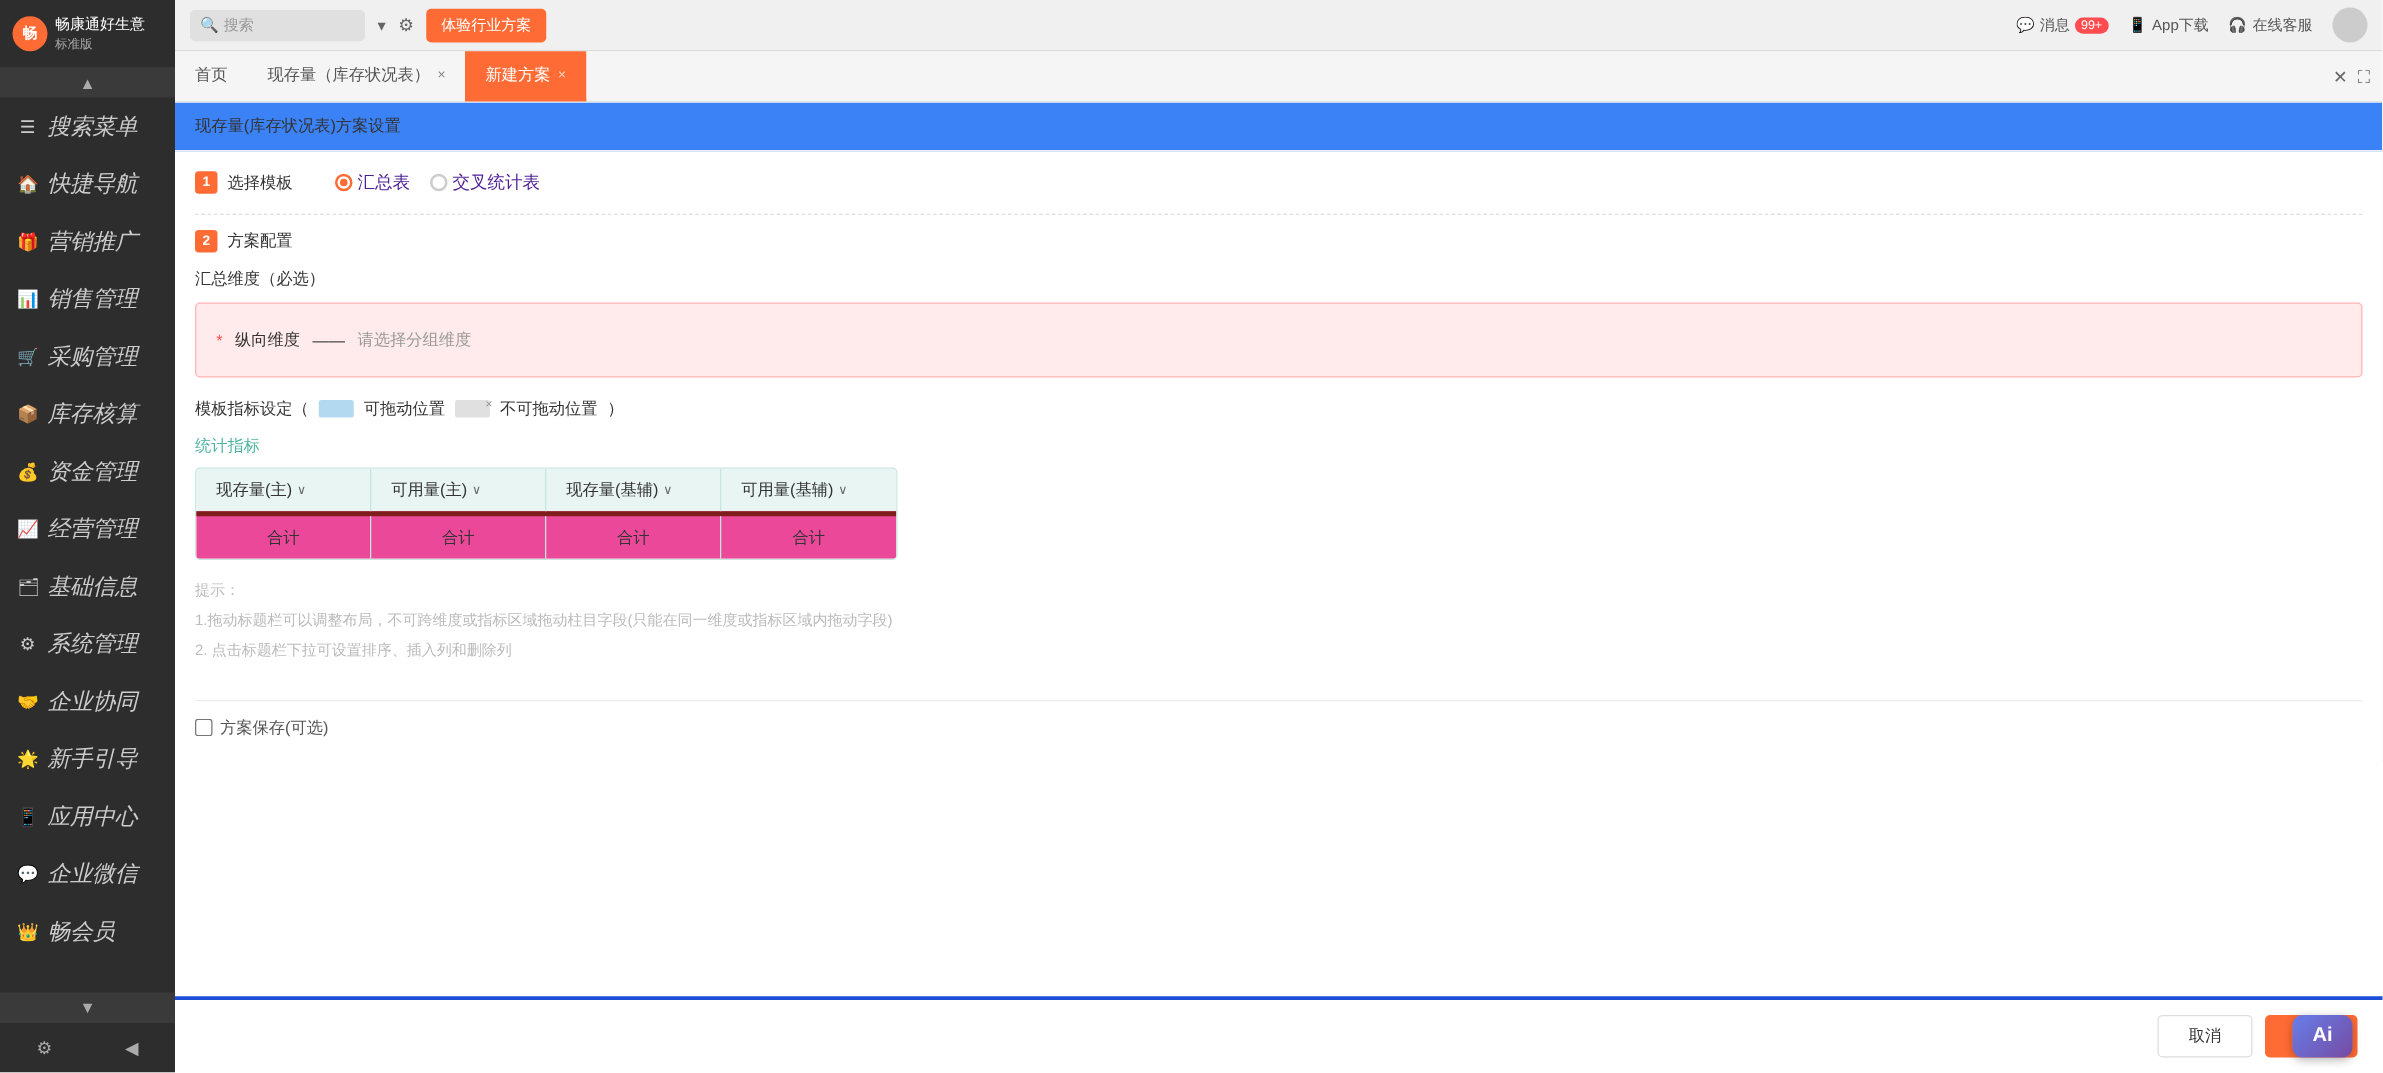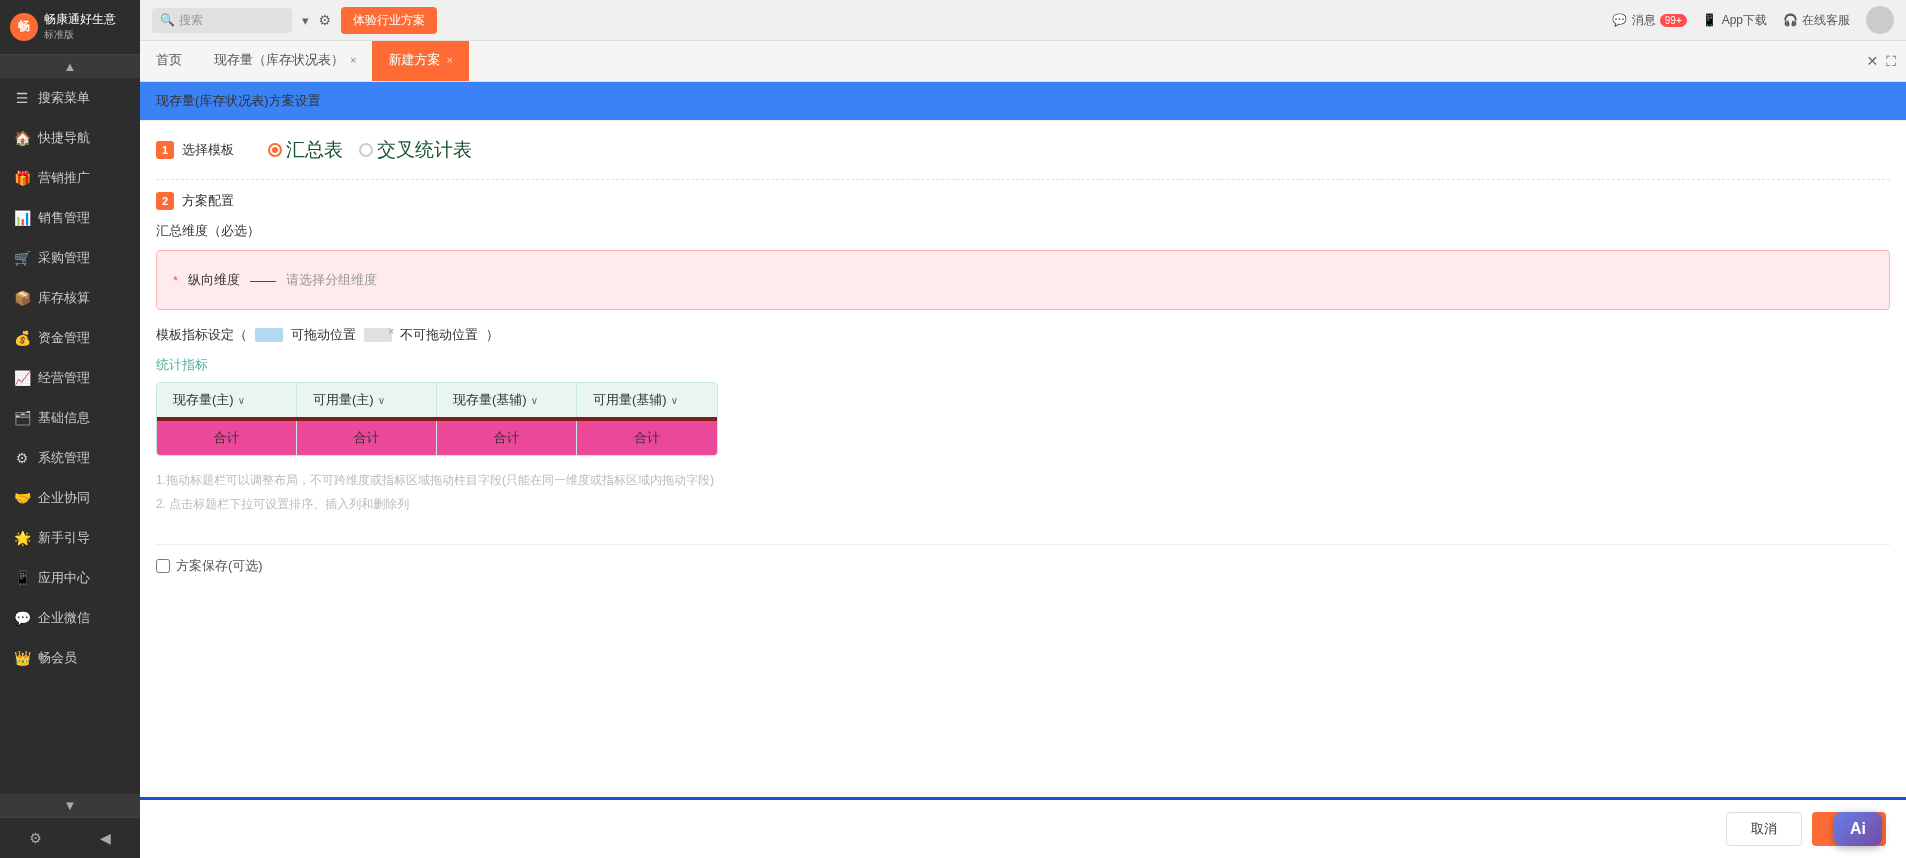--- a/index.html
+++ b/index.html
@@ -42,21 +42,21 @@
 
     .sidebar-nav { flex: 1; overflow: hidden; }
     .nav-item {
       display: flex; align-items: center; gap: 8px;
       padding: 11px 14px;
       cursor: pointer;
       color: #ccc;
       transition: background 0.2s;
     }
     .nav-icon { font-size: 14px; width: 16px; text-align: center; }
-    .nav-label { font-size: 13px; }
+    .nav-label { font-size: 18px; font-style: italic; }
 
     .sidebar-bottom {
       border-top: 1px solid #444;
       display: flex;
       justify-content: space-around;
       padding: 8px 0;
     }
     .sidebar-bottom-btn {
       color: #aaa;
       cursor: pointer;
@@ -241,21 +241,21 @@
     }
     .radio-circle.checked {
       border-color: #ff6b35;
     }
     .radio-circle.checked::after {
       content: '';
       width: 6px; height: 6px;
       background: #ff6b35;
       border-radius: 50%;
     }
-    .radio-label { font-size: 19px; color: #14532d; }
+    .radio-label { font-size: 14px; color: #4c1d95; }
 
     
     .section-divider {
       border: none;
       border-top: 1px dashed #e0e0e0;
       margin: 12px 0;
     }
 
     
     .config-label {
@@ -641,20 +641,21 @@
           </div>
           <div class="stats-table-row">
             <div class="stats-col-cell">合计</div>
             <div class="stats-col-cell">合计</div>
             <div class="stats-col-cell">合计</div>
             <div class="stats-col-cell">合计</div>
           </div>
         </div>
 
         <div class="tips-section">
+          <div>提示：</div>
           <div>1.拖动标题栏可以调整布局，不可跨维度或指标区域拖动柱目字段(只能在同一维度或指标区域内拖动字段)</div>
           <div>2. 点击标题栏下拉可设置排序、插入列和删除列</div>
         </div>
       </div>
 
       <div class="save-option">
         <input type="checkbox" class="save-checkbox" style="">
         <span class="save-label">方案保存(可选)</span>
       </div>
 

